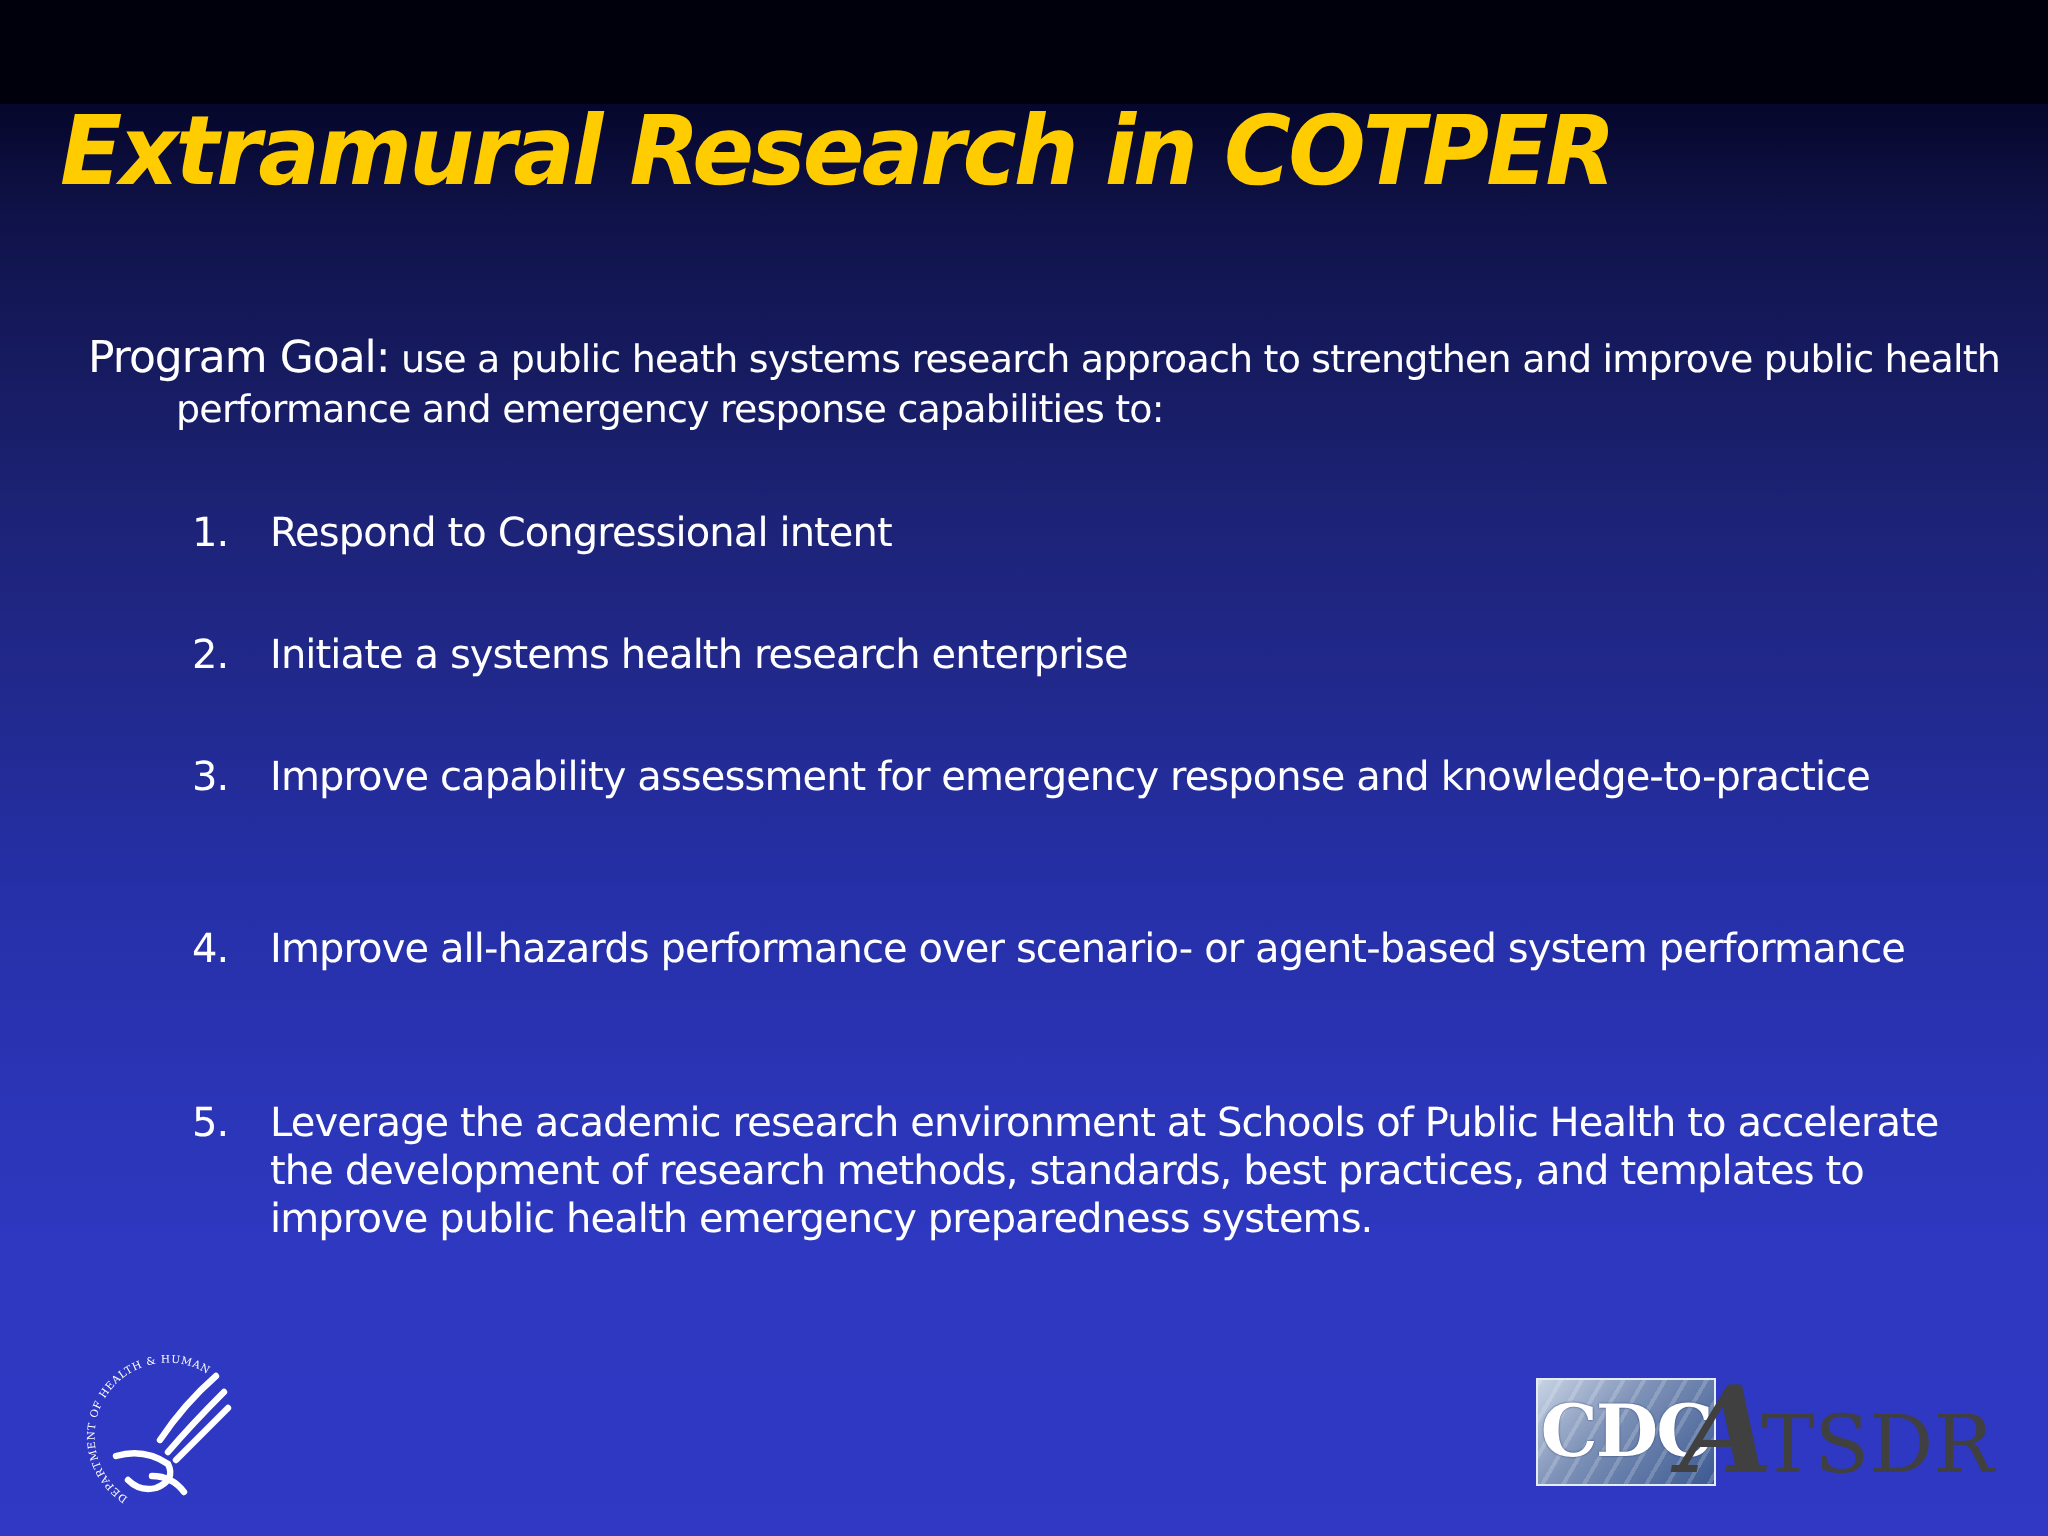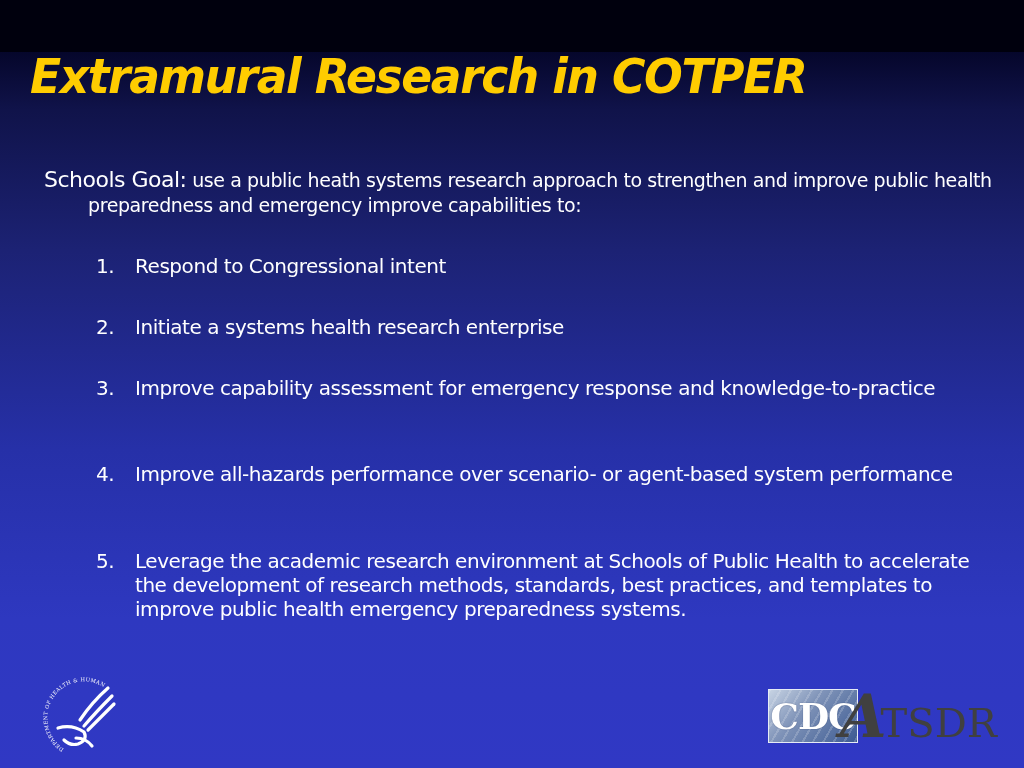--- a/index.html
+++ b/index.html
@@ -58,21 +58,21 @@
     .logo-atsdr .big { font-size: 60px; font-style: italic; font-weight: bold; letter-spacing: -6px; }
     .logo-atsdr .rest { font-size: 40px; letter-spacing: 0px; }
   </style>
 </head>
 <body>
 
 <div class="topband"></div>
 
 <div class="title">Extramural Research in COTPER</div>
 
-<div class="goal"><span class="label">Schools Goal:</span><span> use a public heath systems research approach to strengthen and improve public health preparedness and emergency improve capabilities to:</span></div>
+<div class="goal"><span class="label">Program Goal:</span><span> use a public heath systems research approach to strengthen and improve public health performance and emergency response capabilities to:</span></div>
 
 <div class="list">
   <div class="item" style="top:254px">
     <span class="num">1.</span>
     <span class="txt">Respond to Congressional intent</span>
   </div>
   <div class="item" style="top:315px">
     <span class="num">2.</span>
     <span class="txt">Initiate a systems health research enterprise</span>
   </div>

